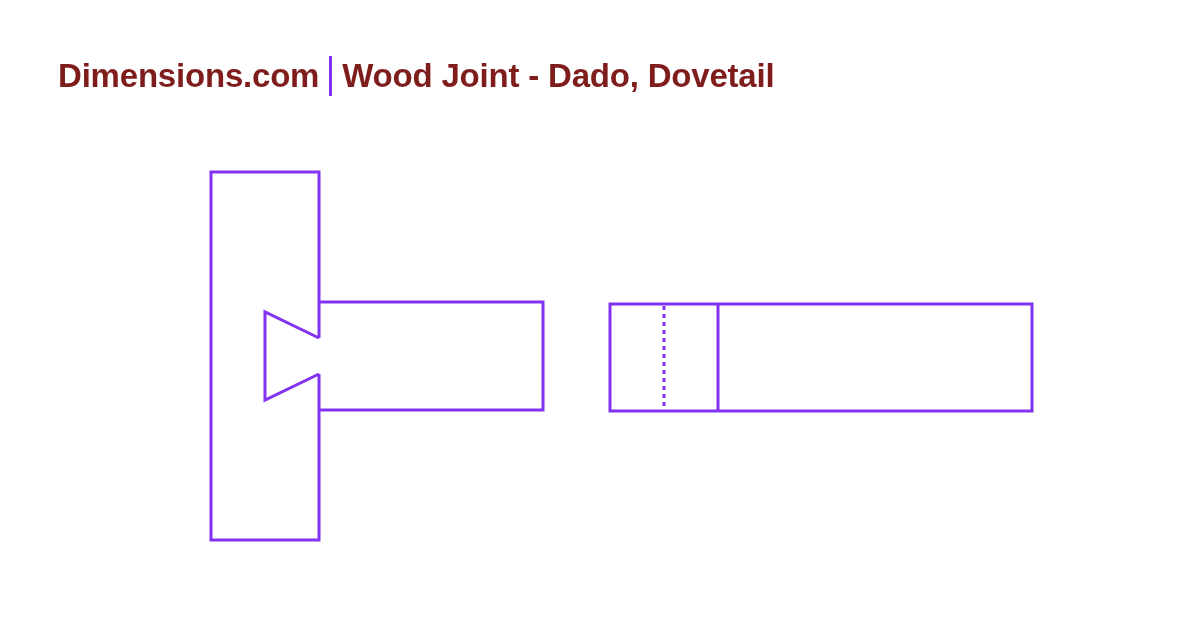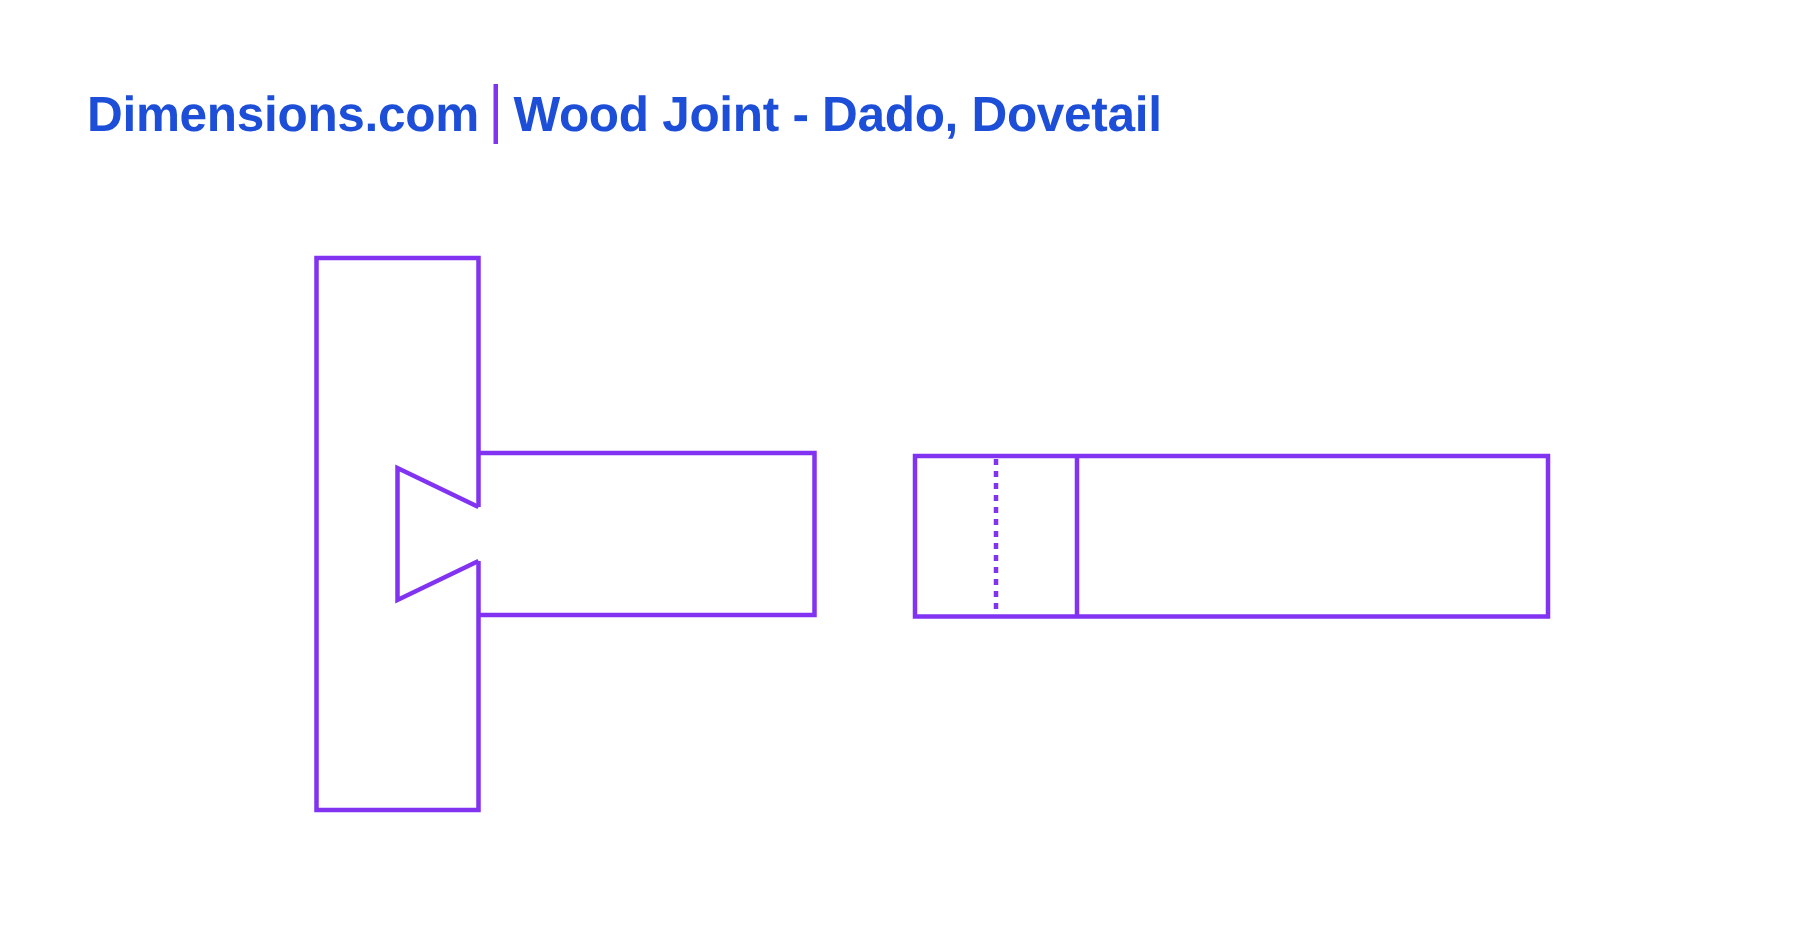--- a/index.html
+++ b/index.html
@@ -15,21 +15,21 @@
       font-family: "Liberation Sans", sans-serif;
     }
     .title {
       position: absolute;
       left: 58px;
       top: 54px;
       font-family: "Liberation Sans", sans-serif;
       font-weight: bold;
       font-size: 33px;
       letter-spacing: -0.2px;
-      color: #1d4ed8;
+      color: #7f1d1d;
       white-space: nowrap;
       line-height: 44px;
     }
     .title .sep {
       display: inline-block;
       width: 3px;
       height: 40px;
       background: #8133F1;
       vertical-align: -9px;
       margin: 0 10px 0 10px;

